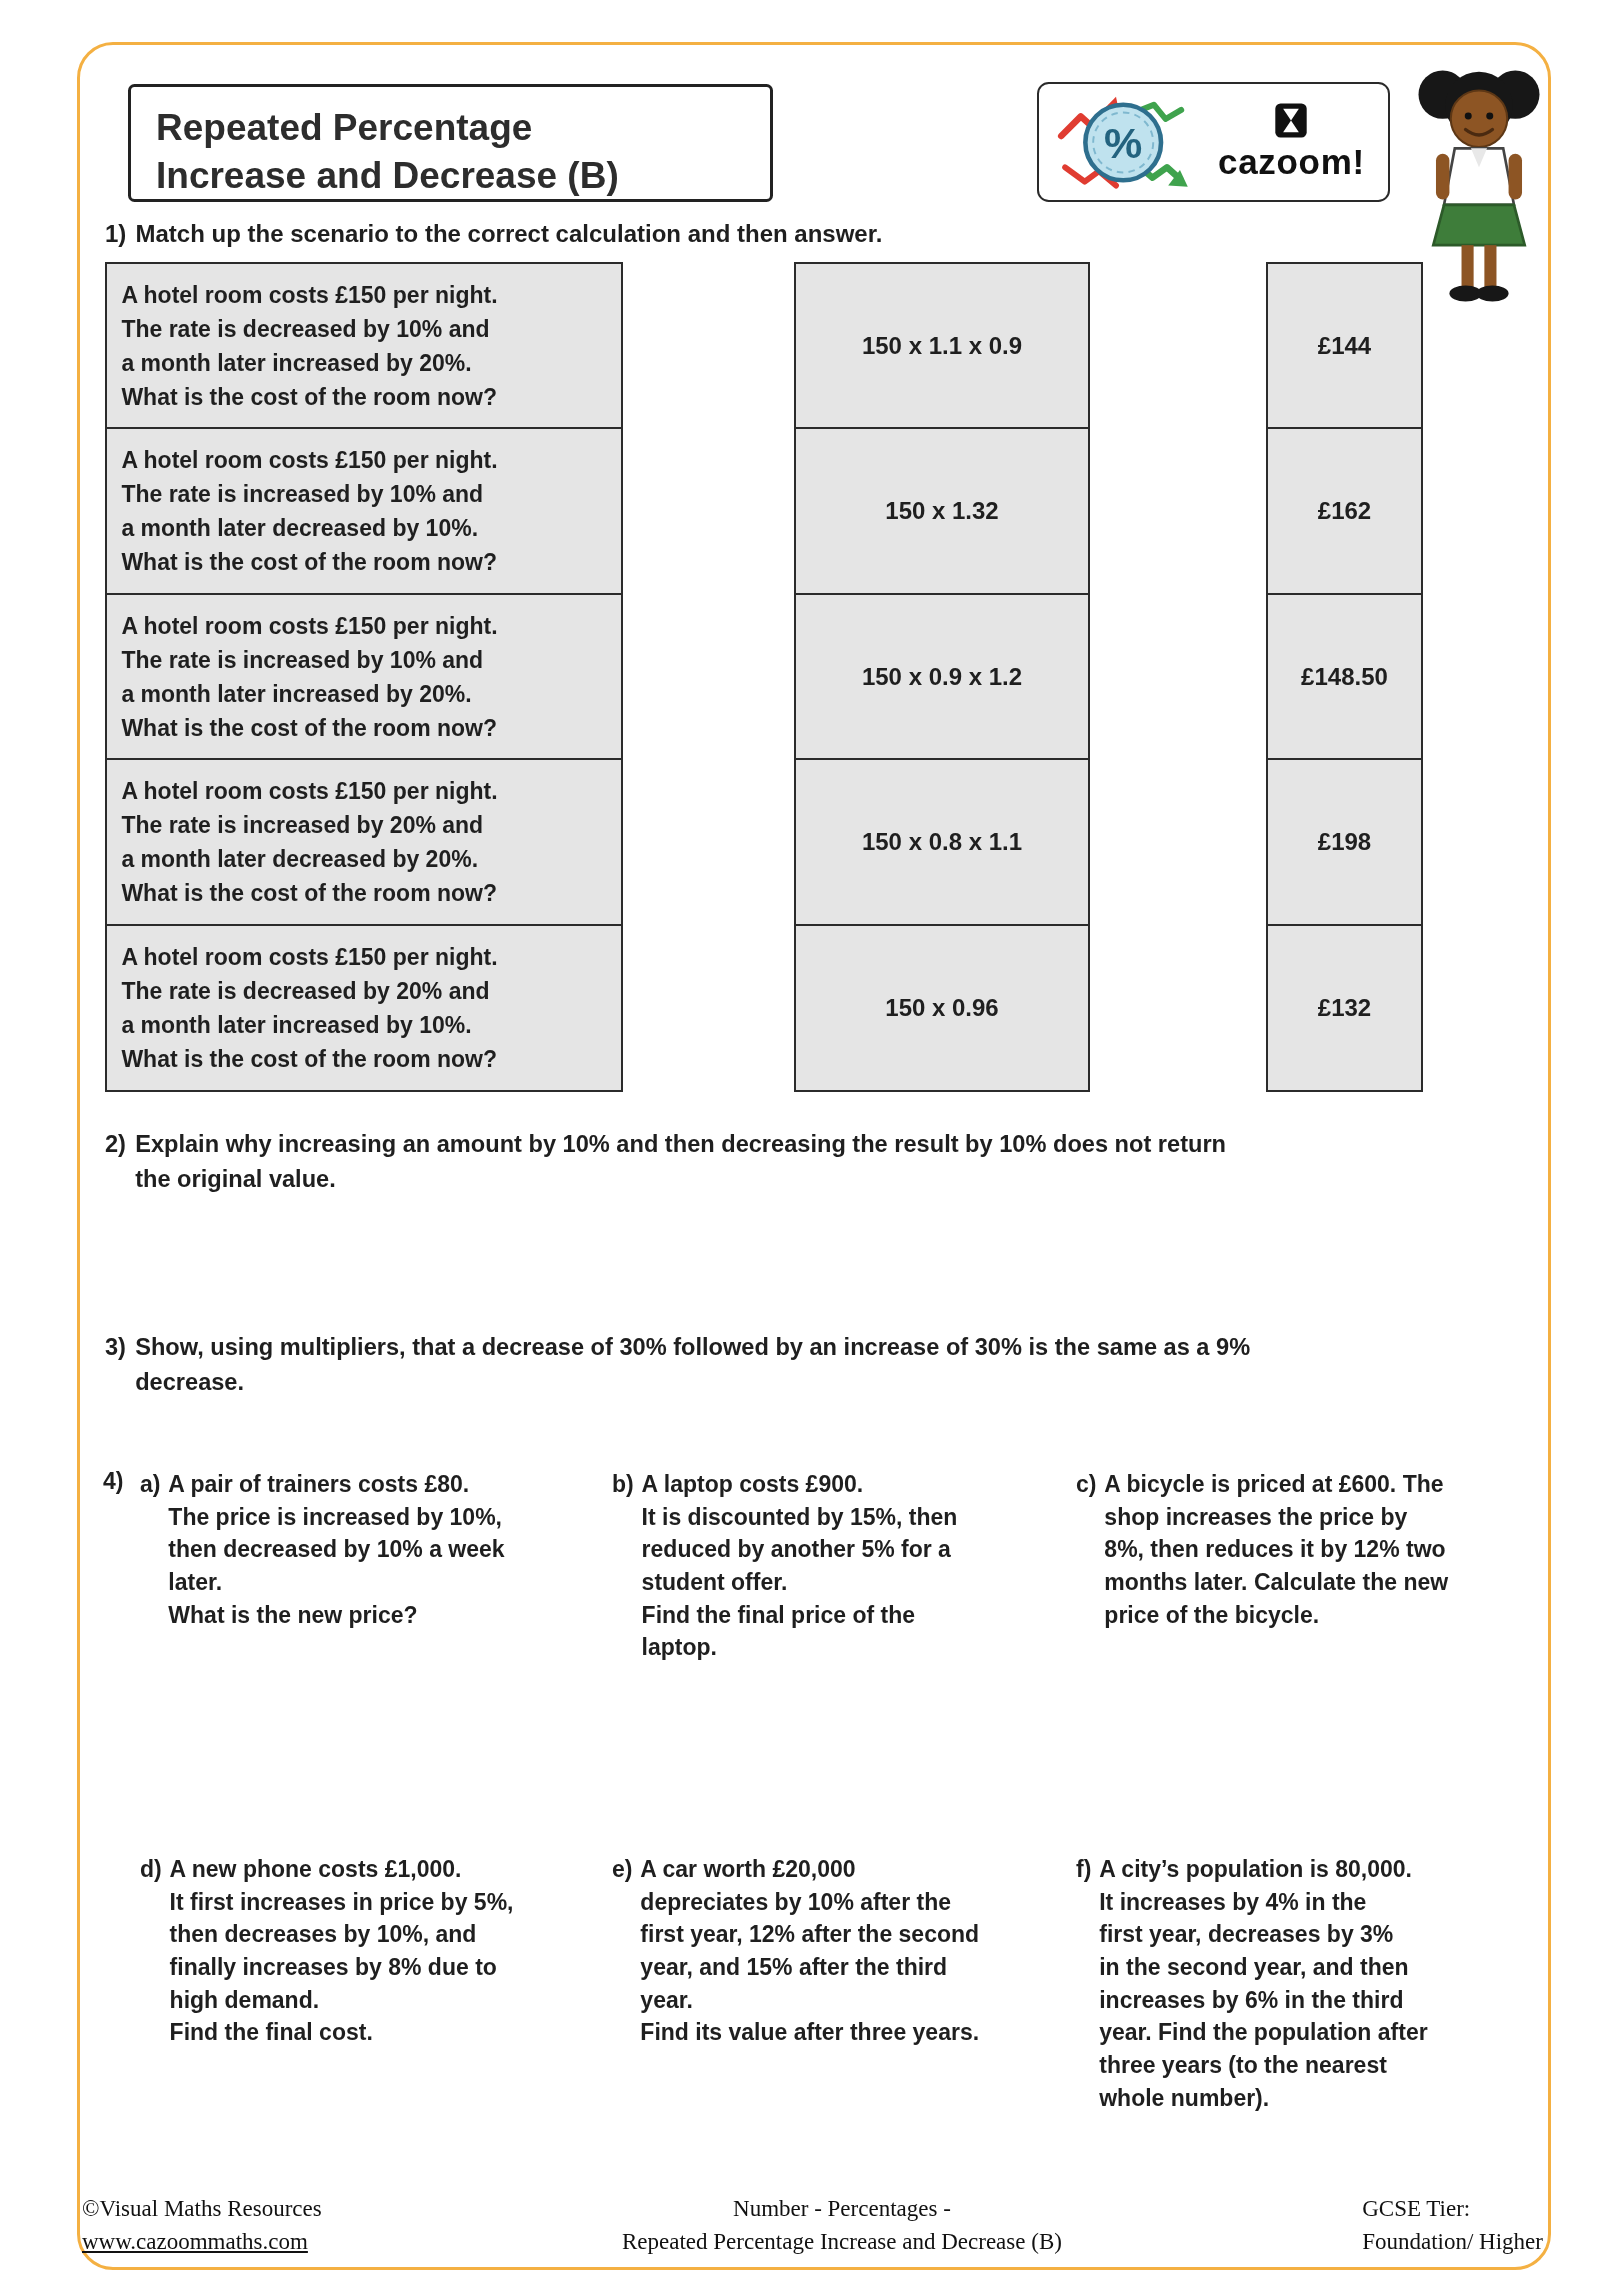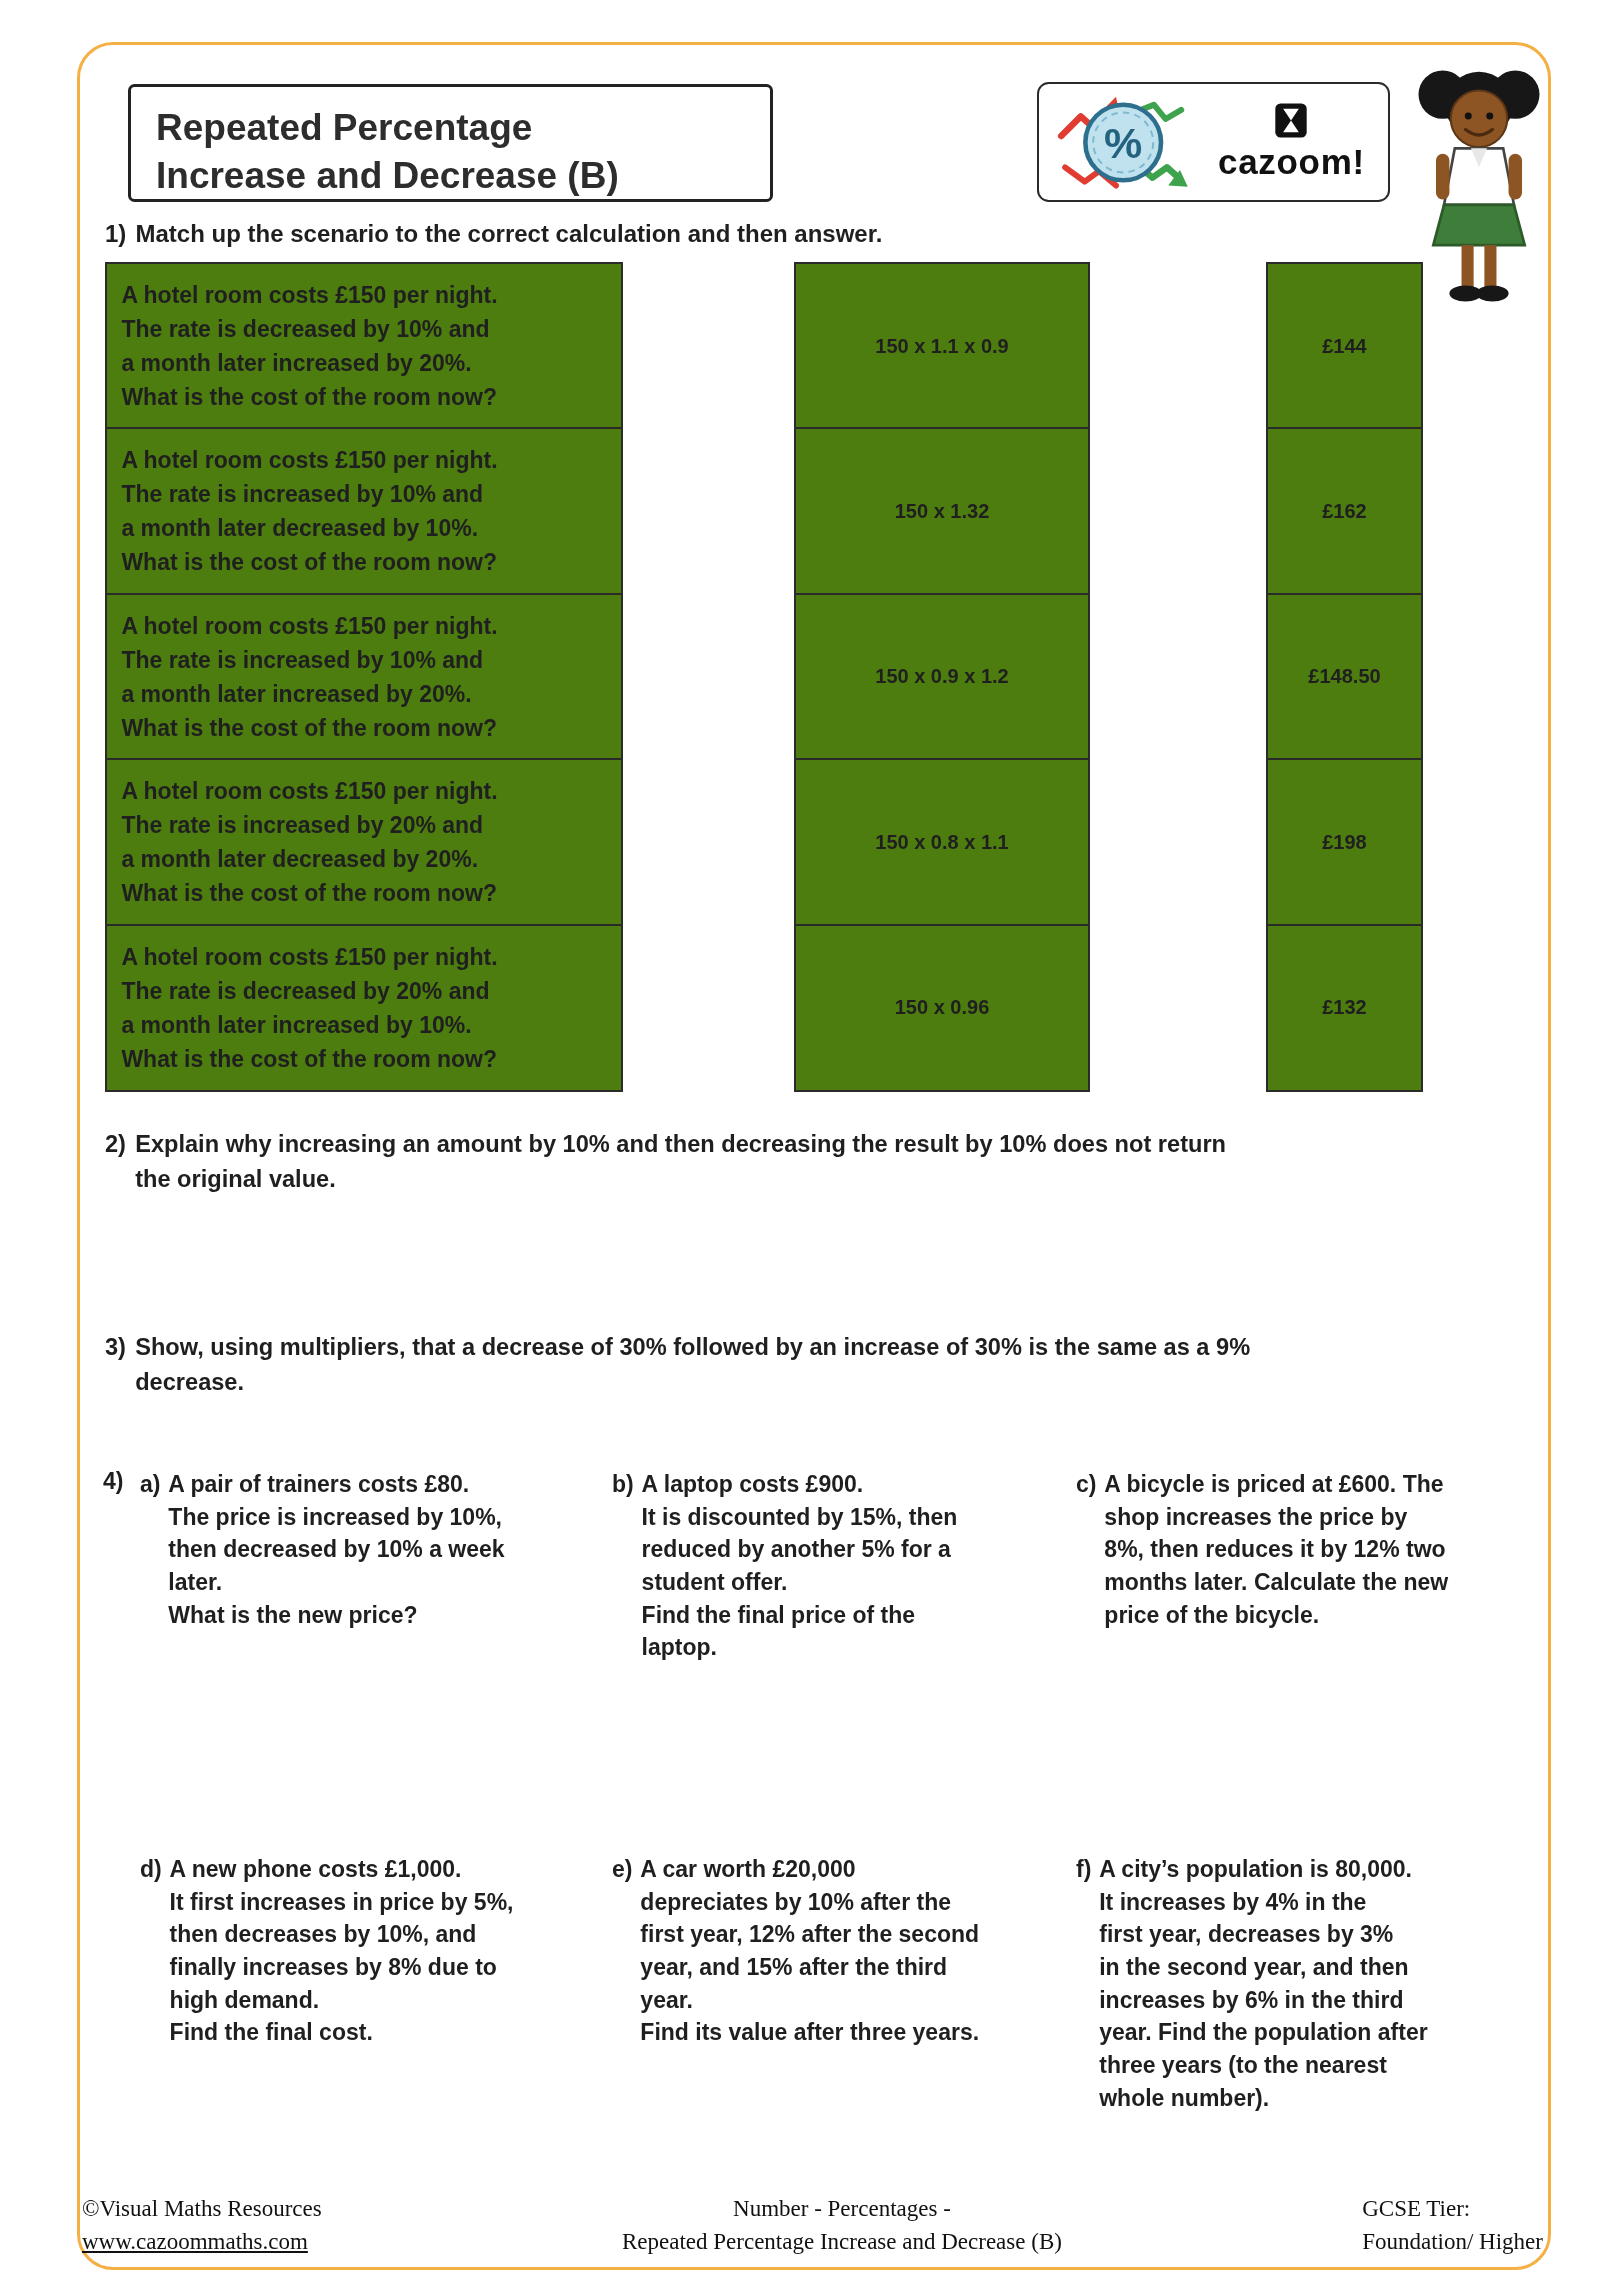--- a/index.html
+++ b/index.html
@@ -30,26 +30,26 @@
   .q-line { display:flex; gap:9.2px; font-weight:bold; }
   .q-label { flex:0 0 auto; }
   .q-text { white-space:pre-line; }
   .q1-prompt { position:absolute; left:105px; top:220px; font-size:24px; }
 
   .match { position:absolute; left:105px; top:262px; width:1322px; }
   .mcol { position:absolute; top:0; }
   .col-scenarios { left:0; width:518px; }
   .col-calcs { left:689px; width:296px; }
   .col-answers { left:1161px; width:157px; }
-  .cell { border:2.6px solid #2b2b2b; height:168px; background:#4d7c0f; }
+  .cell { border:2.6px solid #2b2b2b; height:168px; background:#e5e5e5; }
   .cell + .cell { margin-top:-2.6px; }
   .scenario-cell { display:flex; flex-direction:column; justify-content:center;
                    padding:6.5px 14.4px; font-size:23px; font-weight:bold; line-height:1.48; white-space:pre-line; }
   .calc-cell, .answer-cell { display:flex; align-items:center; justify-content:center;
-                   font-size:20px; font-weight:bold; }
+                   font-size:24px; font-weight:bold; }
 
   
   .q2 { position:absolute; left:105px; top:1127px; font-size:23.6px; line-height:1.5; }
   .q3 { position:absolute; left:105px; top:1330px; font-size:23.6px; line-height:1.5; }
 
   
   .q4-label { position:absolute; left:103px; top:1468px; font-size:23px; font-weight:bold; }
   .part { position:absolute; display:flex; gap:7.9px; font-size:23px; font-weight:bold; line-height:1.42; }
   .part .q-text { width:419px; }
   .part-a { left:140px; top:1468px; }

